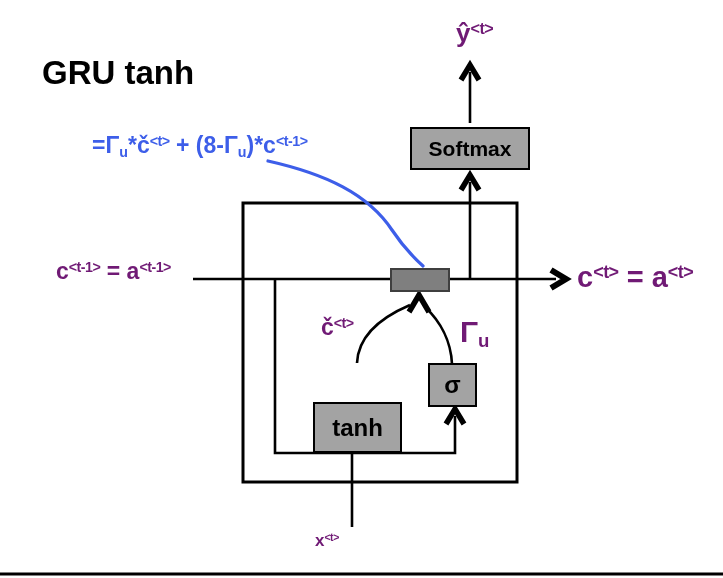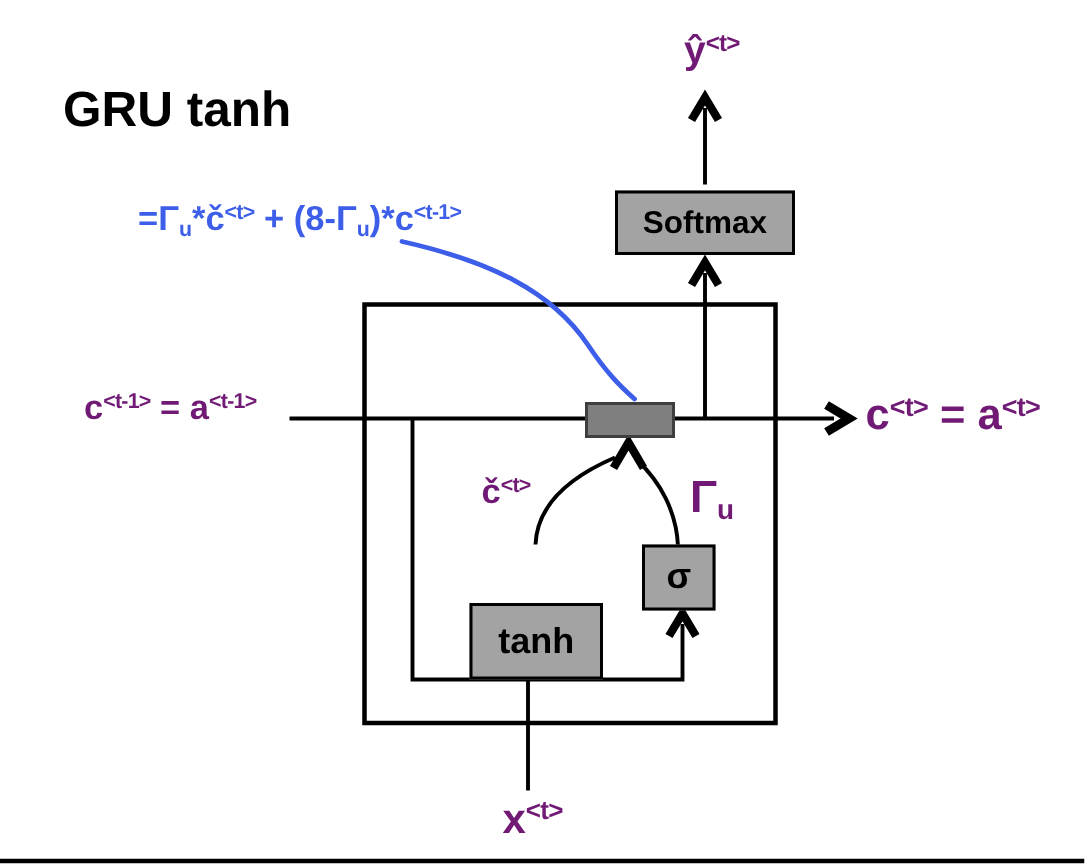--- a/index.html
+++ b/index.html
@@ -11,21 +11,21 @@
   .lbl{color:#701a75;font-weight:700;}
   .sup{font-size:0.62em;position:relative;top:-0.5em;letter-spacing:-0.5px;}
   .sub{font-size:0.62em;position:relative;top:0.28em;}
   #title{left:42px;top:56px;font-size:33px;font-weight:600;color:#000;}
   #formula{left:92px;top:134px;font-size:23px;font-weight:700;color:#3D5EE9;}
   #y-hat{left:456px;top:20px;font-size:26px;}
   #c-prev{left:56px;top:260px;font-size:23px;text-align:center;}
   #c-next{left:577px;top:263px;font-size:29px;}
   #c-tilde{left:321px;top:316px;font-size:23px;}
   #gamma-u{left:460px;top:317px;font-size:30px;}
-  #x-input{left:335px;top:532px;font-size:28px;}
+  #x-input{left:315px;top:532px;font-size:17px;}
   .node{
     position:absolute;background:#a3a3a3;border:2.5px solid #000;
     display:flex;align-items:center;justify-content:center;
     color:#000;font-weight:600;box-sizing:border-box;
   }
   #softmax-box{left:410px;top:127px;width:120px;height:43px;font-size:21px;}
   #tanh-box{left:313px;top:362px;width:89px;height:51px;font-size:24px;margin-top:40px;}
   #sigma-box{left:428px;top:363px;width:49px;height:44px;font-size:24px;}
   #memory-cell-box{
     position:absolute;left:390px;top:268px;width:60px;height:24px;

